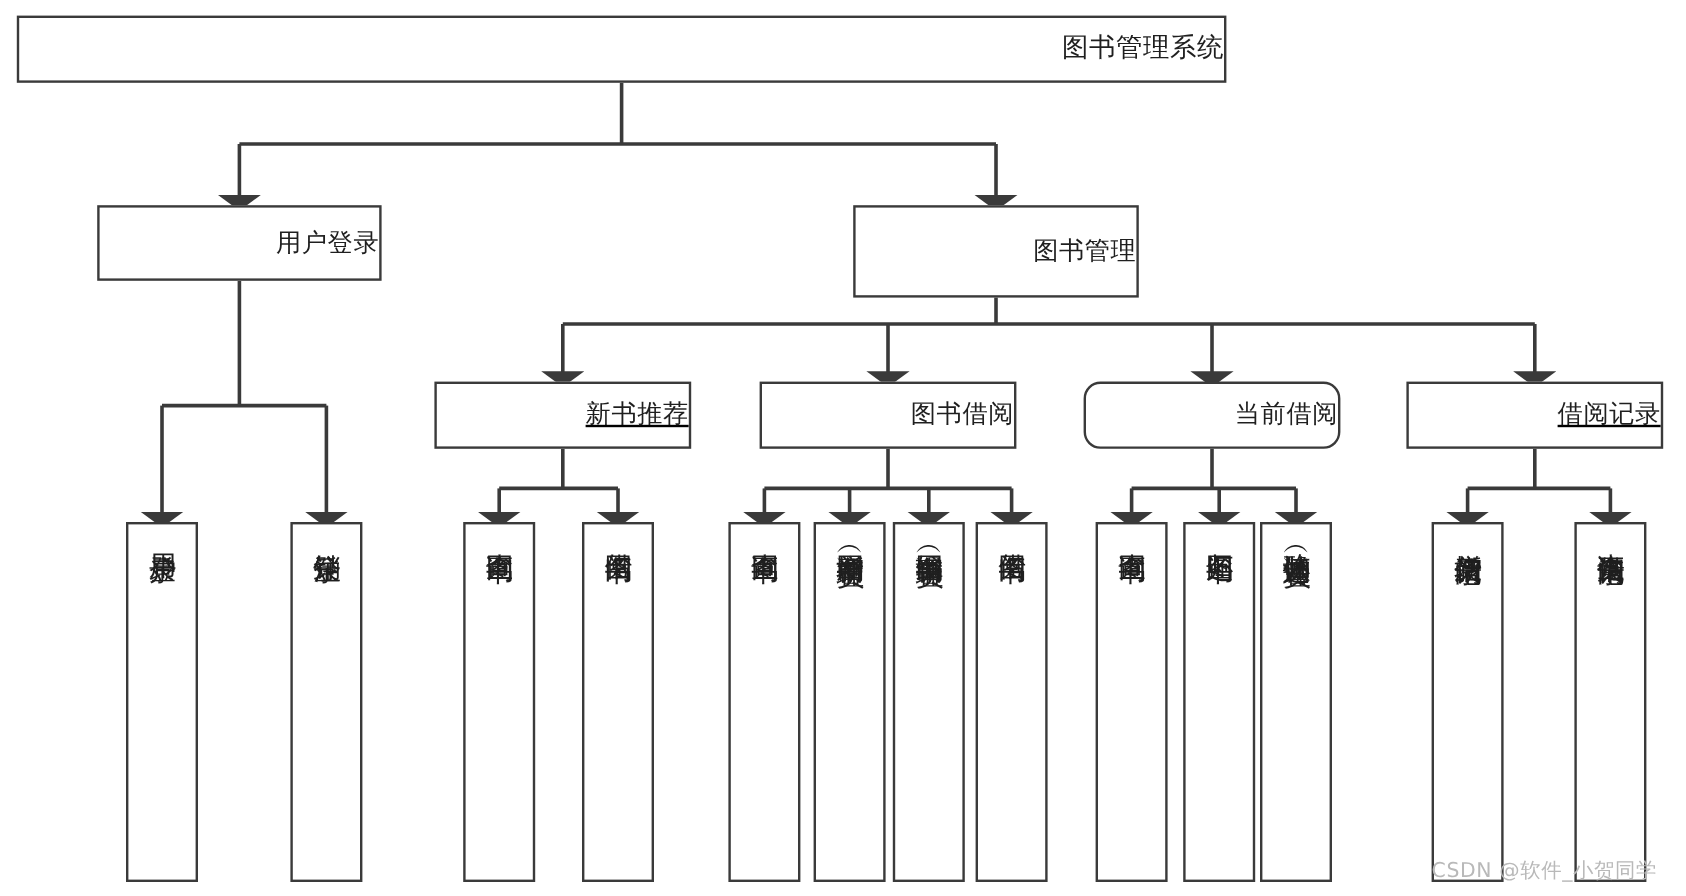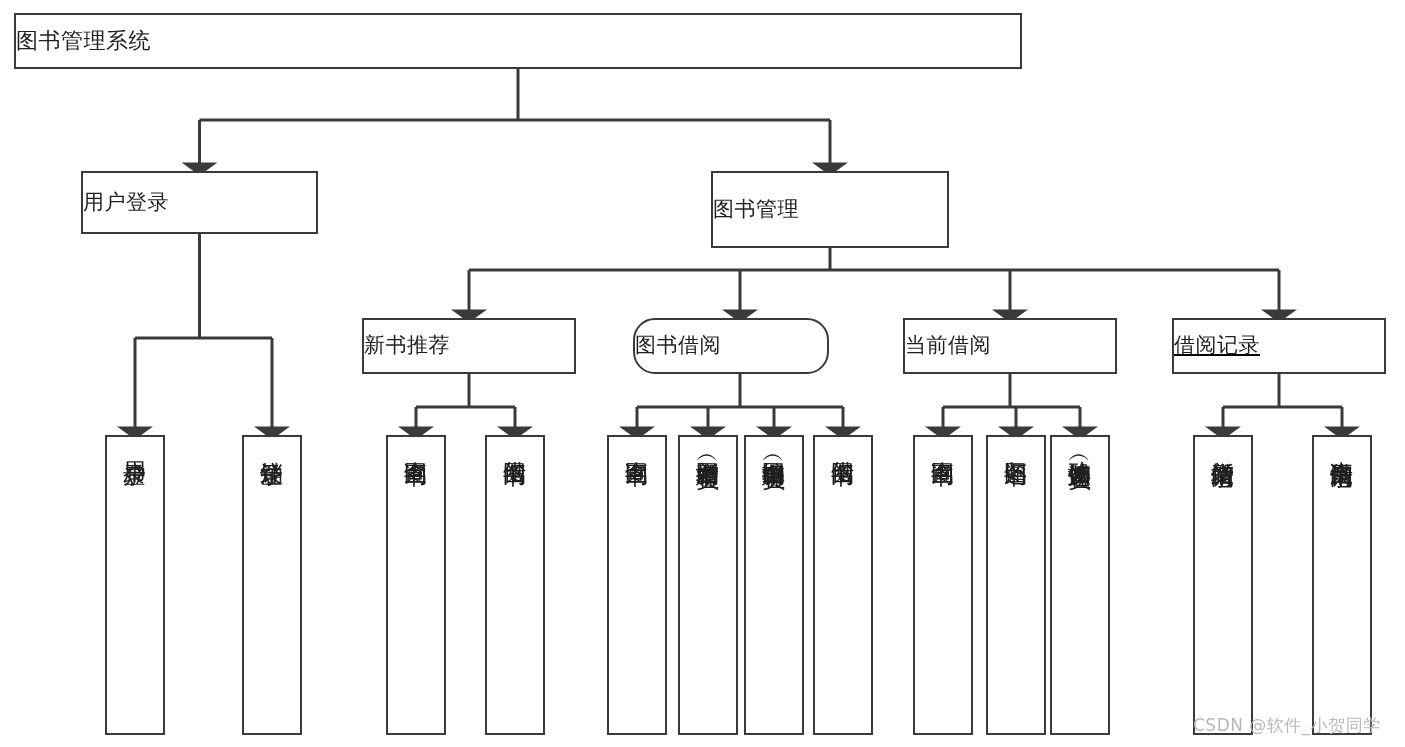--- a/index.html
+++ b/index.html
@@ -25,21 +25,21 @@
     height: 747px;
     pointer-events: none;
   }
   .node {
     position: absolute;
     box-sizing: border-box;
     background: #ffffff;
     border: 2px solid #3a3a3a;
     display: flex;
     align-items: center;
-    justify-content: flex-start;
+    justify-content: flex-end;
     overflow: hidden;
   }
   .node .label {
     color: #1f1f1f;
     line-height: 1.12;
     text-align: center;
     white-space: nowrap;
   }
   
   .node.horiz .label {
@@ -125,27 +125,27 @@
     <span class="label">图书管理系统</span>
   </div>
 
   <div class="node horiz" id="node-l2-0" style="left: 81px; top: 171px; width: 237px; height: 63px;">
     <span class="label">用户登录</span>
   </div>
   <div class="node horiz" id="node-l2-1" style="left: 711px; top: 171px; width: 238px; height: 77px;">
     <span class="label">图书管理</span>
   </div>
 
-  <div class="node horiz" id="node-l3-0" style="left: 362px; top: 318px; width: 214px; height: 56px;">
+  <div class="node horiz" id="node-l3-0" style="left: 362px; top: 318px; width: 214px; height: 56px; text-decoration: underline;">
     <span class="label">新书推荐</span>
   </div>
-  <div class="node horiz" id="node-l3-1" style="left: 633px; top: 318px; width: 196px; height: 56px; border-radius: 22px;">
+  <div class="node horiz" id="node-l3-1" style="left: 633px; top: 318px; width: 214px; height: 56px;">
     <span class="label">图书借阅</span>
   </div>
-  <div class="node horiz" id="node-l3-2" style="left: 903px; top: 318px; width: 214px; height: 56px;">
+  <div class="node horiz" id="node-l3-2" style="left: 903px; top: 318px; width: 214px; height: 56px; border-radius: 14px;">
     <span class="label">当前借阅</span>
   </div>
   <div class="node horiz" id="node-l3-3" style="left: 1172px; top: 318px; width: 214px; height: 56px; text-decoration: underline;">
     <span class="label">借阅记录</span>
   </div>
 
   <div class="node vert" id="node-leaf-0" style="left: 105px; top: 435px; width: 60px; height: 300px;">
     <span class="label">用户登录</span>
   </div>
   <div class="node vert" id="node-leaf-1" style="left: 242px; top: 435px; width: 60px; height: 300px;">

